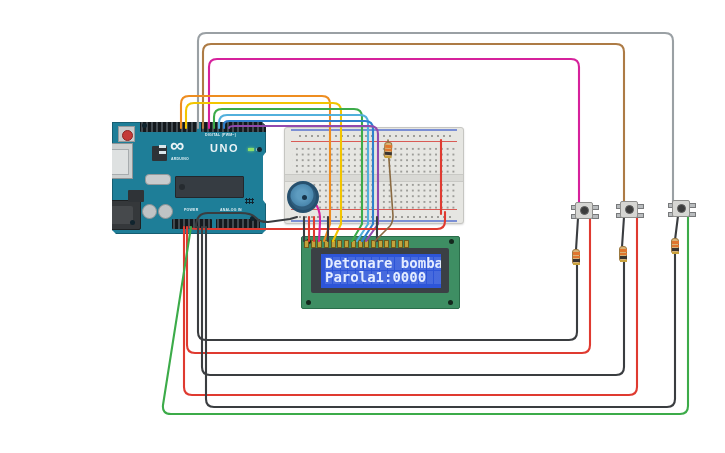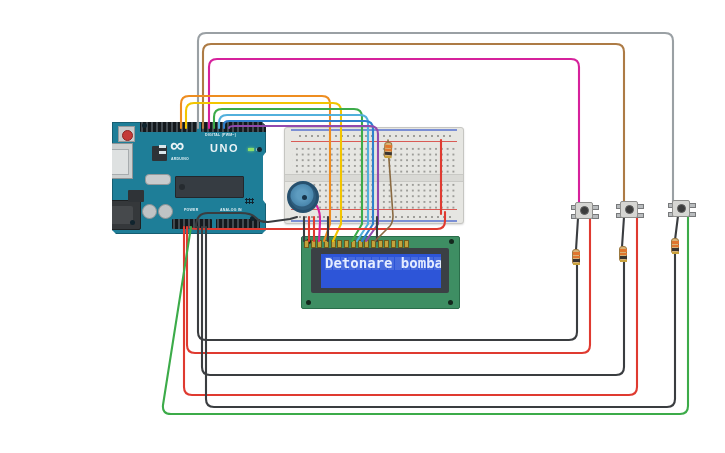--- a/index.html
+++ b/index.html
@@ -141,20 +141,21 @@
         <div class="lcd-pad"></div>
         <div class="lcd-pad"></div>
       <div class="lcd-pad"></div>
         <div class="lcd-pad"></div>
         <div class="lcd-pad"></div>
         <div class="lcd-pad"></div>
     </div>
     <div class="lcd-bezel">
       <div class="lcd-screen" style="background-color: rgb(45, 85, 216);">
         <div class="lcd-line" style="top:3px;">Detonare bomba</div>
+        <div class="lcd-line" style="top:17px;">Parola1:0000</div>
       </div>
     </div>
   </div>
 
   <svg class="wires" width="725" height="453" viewBox="0 0 725 453" fill="none" stroke-width="2.1" stroke-linecap="round" stroke-linejoin="round">
 
     <path d="M198,128 L198,41 Q198,33 206,33 L665,33 Q673,33 673,41 L673,204" stroke="#9aa0a4"></path>
     <path d="M203,128 L203,52 Q203,44 211,44 L616,44 Q624,44 624,52 L624,203" stroke="#ad7b45"></path>
     <path d="M209,128 L209,67 Q209,59 217,59 L571,59 Q579,59 579,67 L579,204" stroke="#d6219c"></path>
 

